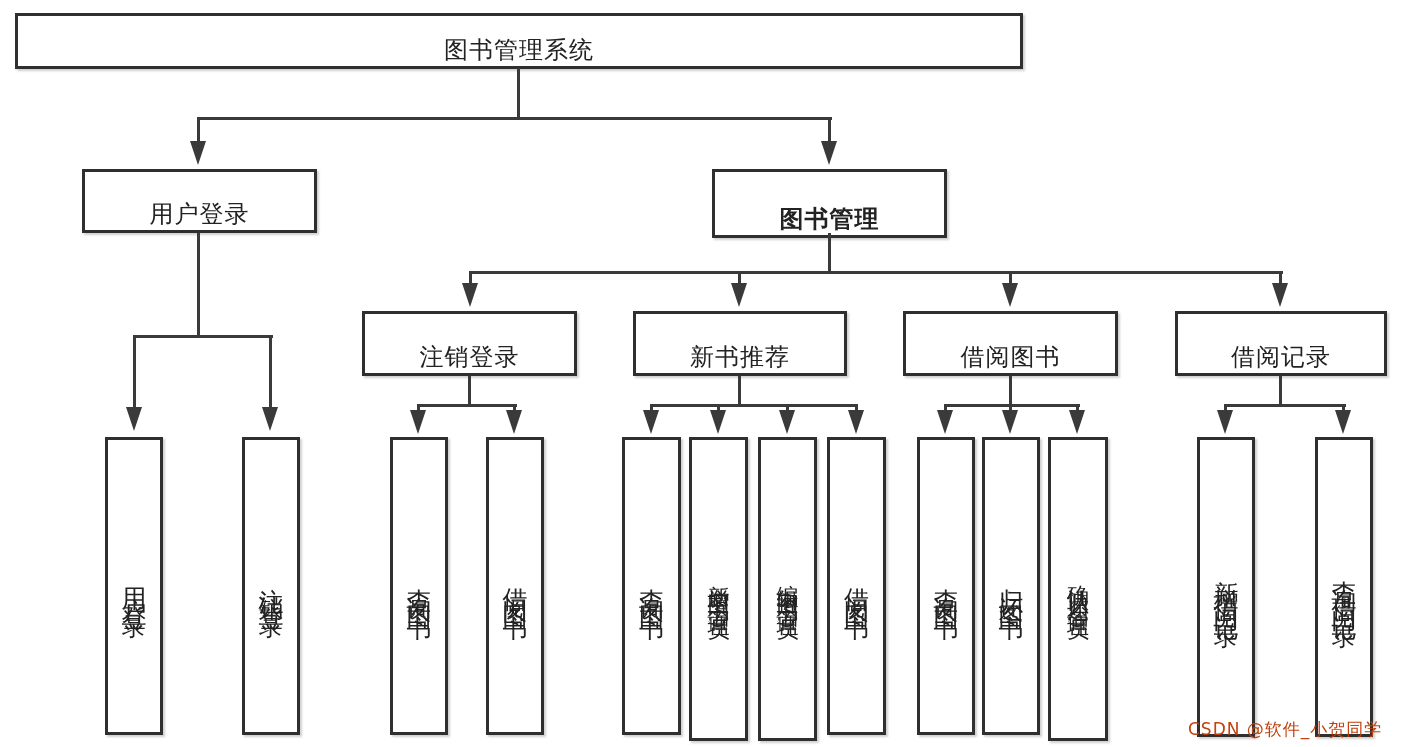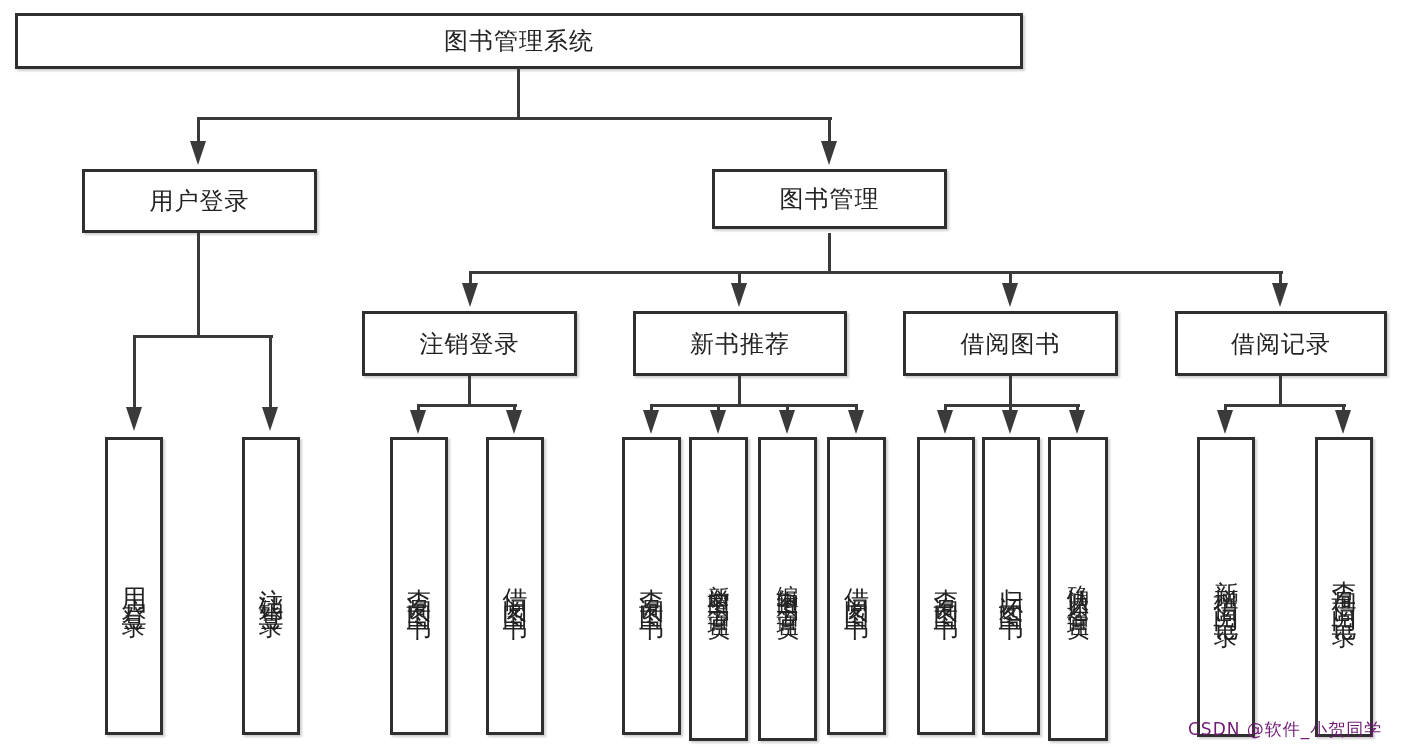--- a/index.html
+++ b/index.html
@@ -1,29 +1,29 @@
 <!DOCTYPE html>
 <html><head>
 <meta charset="utf-8">
 <style>
   html,body{margin:0;padding:0;background:#fff;}
   .stage{position:relative;width:1405px;height:747px;background:#ffffff;overflow:hidden;
          font-family:"DejaVu Sans",sans-serif;}
   .box{position:absolute;background:#ffffff;border:3px solid #2f2f2f;box-sizing:border-box;
        display:flex;align-items:center;justify-content:center;color:#222222;
        box-shadow:2px 2px 2px rgba(150,150,150,0.45);}
-  .hbox{font-size:24px;letter-spacing:1px;}
+  .hbox{font-size:24px;letter-spacing:1px;align-items:flex-end;}
   .vtext{writing-mode:vertical-rl;text-orientation:mixed;font-size:25px;letter-spacing:9px;
          white-space:nowrap;color:#222222;}
   .dense .vtext{font-size:22px;letter-spacing:5px;}
   .vl{position:absolute;width:3px;background:#3a3a3a;}
   .hl{position:absolute;height:3px;background:#3a3a3a;}
   .ah{position:absolute;width:0;height:0;border-left:8px solid transparent;
       border-right:8px solid transparent;border-top:24px solid #3a3a3a;}
-  .watermark{position:absolute;left:1188px;top:718px;font-size:17px;color:#701a75;
+  .watermark{position:absolute;left:1188px;top:718px;font-size:17px;color:#c2410c;
              letter-spacing:1px;z-index:5;}
 </style>
 </head>
 <body>
 
 <div class="stage">
 
   <div class="box hbox" style="left:15px;top:13px;width:1008px;height:56px;">
     <span>图书管理系统</span>
   </div>
@@ -31,21 +31,21 @@
   <div class="vl" style="left:517px;top:68px;height:50px;"></div>
   <div class="hl" style="left:197px;top:117px;width:635px;"></div>
   <div class="vl" style="left:197px;top:119px;height:24px;"></div>
   <div class="ah" style="left:190px;top:141px;"></div>
   <div class="vl" style="left:828px;top:119px;height:24px;"></div>
   <div class="ah" style="left:821px;top:141px;"></div>
 
   <div class="box hbox" style="left:82px;top:169px;width:235px;height:64px;">
     <span>用户登录</span>
   </div>
-  <div class="box hbox" style="left:712px;top:169px;width:235px;height:60px;">
+  <div class="box hbox" style="left:712px;top:169px;width:235px;height:69px;font-weight:bold;">
     <span>图书管理</span>
   </div>
 
   <div class="vl" style="left:197px;top:233px;height:104px;"></div>
   <div class="hl" style="left:133px;top:335px;width:140px;"></div>
   <div class="vl" style="left:133px;top:337px;height:72px;"></div>
   <div class="ah" style="left:126px;top:407px;"></div>
   <div class="vl" style="left:269px;top:337px;height:72px;"></div>
   <div class="ah" style="left:262px;top:407px;"></div>
 

